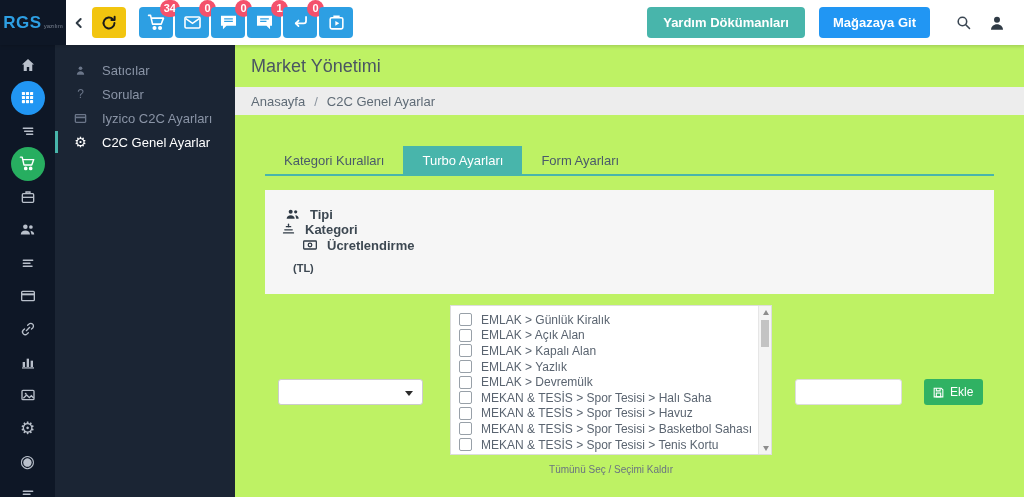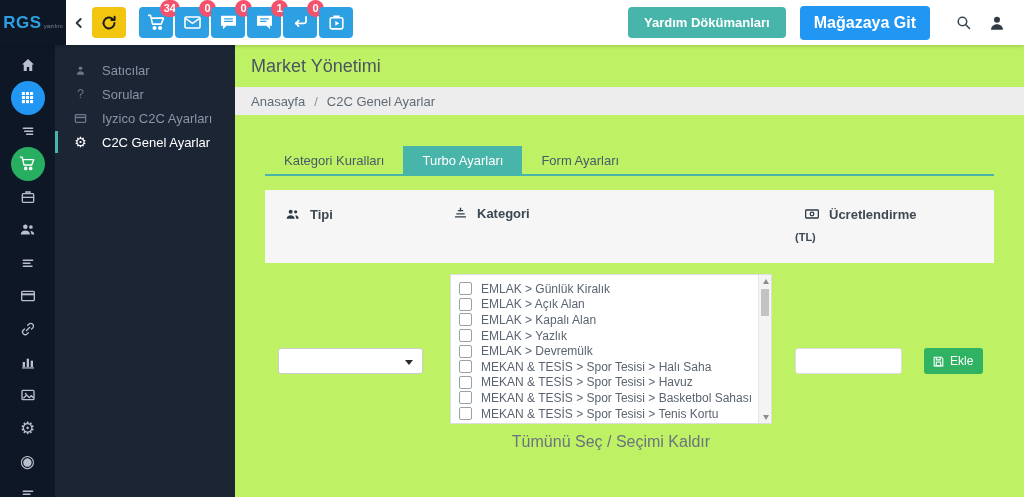--- a/index.html
+++ b/index.html
@@ -17,21 +17,21 @@
   .tb-btn { width:34px; height:31px; border-radius:4px; display:flex; align-items:center; justify-content:center;
             position:relative; margin-right:2px; cursor:pointer; border:none; }
   .tb-yellow { background:#f2c50f; color:#1a1a1a; margin-right:13px; }
   .tb-blue { background:#2d9fe3; color:#fff; }
   .badge { position:absolute; top:-7px; right:-7px; min-width:17px; height:17px; border-radius:9px;
            background:#f4516c; color:#fff; font-size:11px; font-weight:bold; line-height:17px;
            text-align:center; padding:0 4px; }
   .tb-right { margin-left:auto; display:flex; align-items:center; padding-right:10px; }
   .help-btn { background:#48b5ab; color:#fff; font-weight:bold; font-size:13px; padding:8px 16px;
               border-radius:4px; border:none; margin-right:14px; cursor:pointer; }
-  .store-btn { background:#2196f3; color:#fff; font-weight:bold; font-size:16px; padding:8px 14px;
+  .store-btn { background:#2196f3; color:#fff; font-weight:bold; font-size:13px; padding:8px 14px;
                border-radius:4px; border:none; margin-right:16px; cursor:pointer; }
   .tb-icon-btn { width:34px; height:34px; display:flex; align-items:center; justify-content:center;
                  background:none; border:none; cursor:pointer; }
 
   
   .app-body { display:flex; height:452px; }
 
   .rail { width:55px; background:#0e1726; flex:none; display:flex; flex-direction:column; align-items:center;
           padding-top:3px; overflow:hidden; }
   .rail-item { height:33px; width:55px; display:flex; align-items:center; justify-content:center;
@@ -55,21 +55,21 @@
   .breadcrumb { background:#ededed; padding:7px 16px 6px; font-size:13px; color:#5f6b76;
                 display:flex; align-items:center; gap:9px; }
   .bc-link { cursor:pointer; }
   .bc-sep { color:#8a949e; }
 
   .tab-area { margin:31px 30px 0; }
   .tabs { display:flex; border-bottom:2px solid #48b5ab; }
   .tab { padding:7px 19px 6px; font-size:13px; color:#4a5a6a; cursor:pointer; white-space:nowrap; }
   .tab.active { background:#48b5ab; color:#fff; }
 
-  .table-head { margin:14px 30px 0; background:#f6f6f6; display:flex; padding:16px 0 20px; }
+  .table-head { margin:14px 30px 0; background:#f6f6f6; display:flex; padding:16px 0 20px;flex-direction:column; }
   .th-label { font-size:13px; font-weight:bold; color:#3d4852; display:flex; align-items:center; gap:9px; }
   .th-col1 { width:172px; padding-left:20px; flex:none; }
   .th-col2 { width:330px; padding-left:16px; flex:none; }
   .th-col3 { flex:1; padding-left:28px; }
   .th-line1 { padding-left:9px; }
   .th-line2 { font-size:11px; font-weight:bold; color:#3d4852; margin-top:9px; }
 
   .form-row { margin:11px 30px 0; display:flex; align-items:flex-start; }
   .fr-col1 { width:172px; padding:74px 0 0 13px; flex:none; }
   .fr-col2 { width:330px; padding-left:13px; flex:none; }
@@ -87,21 +87,21 @@
         background:#fff; flex:none; }
   .cat-label { font-size:12px; color:#5a6470; white-space:nowrap; }
 
   .scrollbar { position:absolute; right:0; top:0; bottom:0; width:13px; background:#f4f4f4; border-left:1px solid #e6e6e6; }
   .sb-up,.sb-down { position:absolute; left:0; width:13px; height:12px; display:flex; align-items:center; justify-content:center; cursor:pointer; }
   .sb-up { top:0; } .sb-down { bottom:0; }
   .sb-up::after { content:""; border-left:3.5px solid transparent; border-right:3.5px solid transparent; border-bottom:5px solid #8d8d8d; }
   .sb-down::after { content:""; border-left:3.5px solid transparent; border-right:3.5px solid transparent; border-top:5px solid #8d8d8d; }
   .sb-thumb { position:absolute; left:2px; top:14px; width:8px; height:27px; background:#c3c3c3; cursor:grab; }
 
-  .select-all { width:322px; text-align:center; font-size:16px; color:#6a7480; margin-top:9px; cursor:pointer; }
+  .select-all { width:322px; text-align:center; font-size:10px; color:#6a7480; margin-top:9px; cursor:pointer; }
 
   .price-input { width:107px; height:26px; border:1px solid #ddd; border-radius:3px; background:#fff;
                  padding:0 6px; font-size:12px; color:#3d4852; outline:none; }
   .ekle-btn { margin-left:22px; background:#30b263; color:#fff; border:none; border-radius:3px;
               padding:6px 10px 6px 8px; font-size:12px; display:flex; align-items:center; gap:5px; cursor:pointer; }
 
   svg { display:block; }
 </style>
 </head>
 <body>

